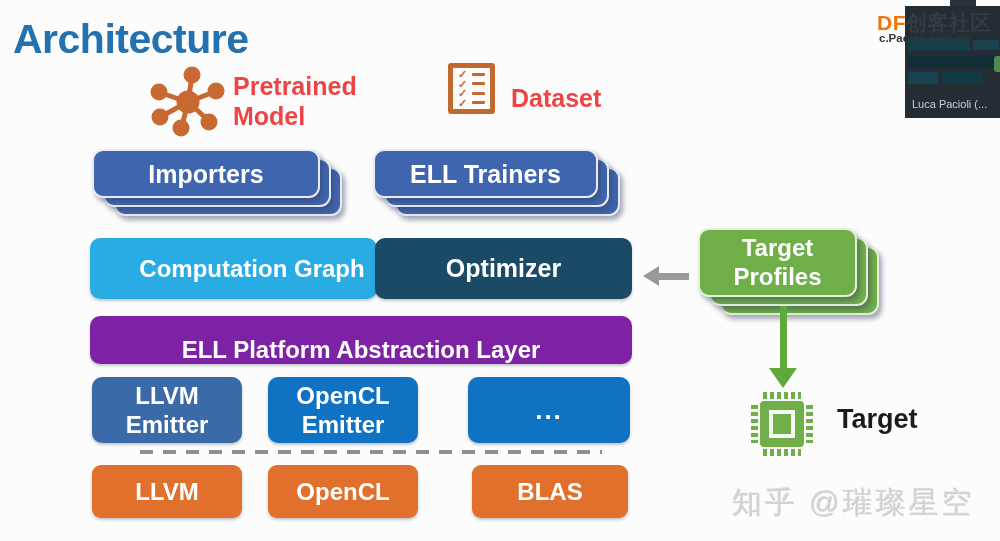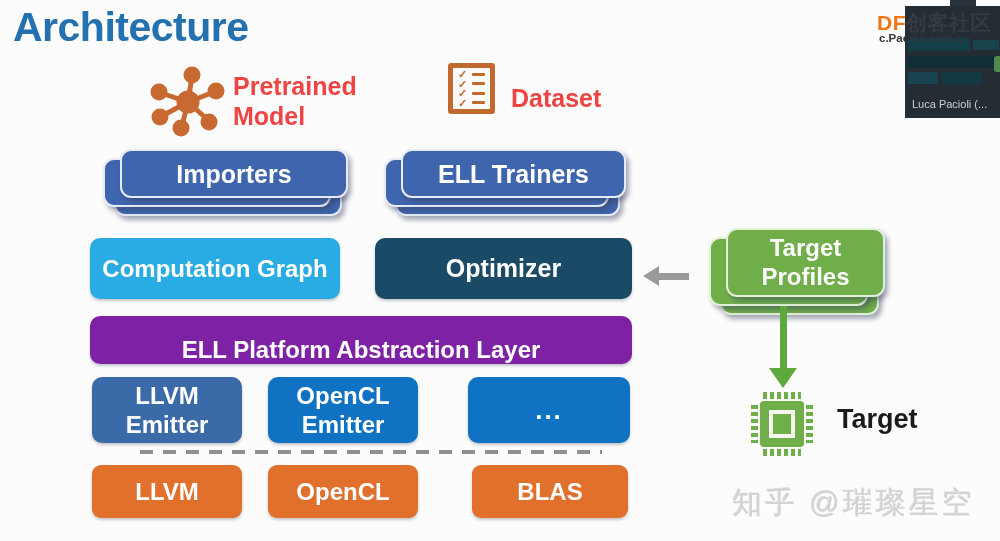--- a/index.html
+++ b/index.html
@@ -5,21 +5,21 @@
   html,body{margin:0;padding:0;background:#ffffff;}
   .stage{
     position:relative;width:1000px;height:541px;overflow:hidden;
     background:#fcfcfc;
     font-family:"Liberation Sans", sans-serif;
   }
   .abs{position:absolute;}
 
   
   .title{
-    left:13px;top:4px;
+    left:13px;top:16px;
     font-size:41px;font-weight:700;color:#2371af;letter-spacing:-.5px;
   }
 
   
   .box{
     display:flex;align-items:center;justify-content:center;
     border-radius:10px;color:#fff;font-weight:700;text-align:center;
     box-shadow:0 2px 3px rgba(30,40,60,.25);
   }
   .two-line{flex-direction:column;line-height:1.22;}
@@ -30,21 +30,21 @@
     position:absolute;left:0;top:0;width:100%;height:100%;
     border-radius:11px;border:2px solid #e6ebf5;box-sizing:border-box;
     box-shadow:3px 4px 5px rgba(55,65,95,.45);
   }
   .blue-stack .layer,.blue-stack .main{background:#3f65ae;}
   .green-stack .layer,.green-stack .main{background:#6fae49;border-color:#e3efd8;}
   .stack .l2{transform:translate(22px,18px);}
   .stack .l1{transform:translate(11px,9px);}
   .stack .main{
     display:flex;align-items:center;justify-content:center;flex-direction:column;
-    color:#fff;font-weight:700;line-height:1.2;margin-left:28px;
+    color:#fff;font-weight:700;line-height:1.2;
   }
 
   
   .dashed{
     height:4px;
     background:repeating-linear-gradient(90deg,#8f8f8f 0 13px,transparent 13px 23px);
   }
 
   
   .arrow-left-shaft{width:31px;height:7px;background:#9a9a9a;}
@@ -165,21 +165,21 @@
   </div>
 
   <div class="stack blue-stack" style="left:373px;top:149px;width:225px;height:49px;">
     <div class="layer l2"></div>
     <div class="layer l1"></div>
     <div class="main" style="font-size:25px;">
       <span>ELL Trainers</span>
     </div>
   </div>
 
-  <div class="abs box" style="left:90px;top:238px;width:250px;height:61px;background:#29ace3;font-size:24px;">
+  <div class="abs box" style="left:90px;top:238px;width:250px;height:61px;background:#29ace3;font-size:24px;padding-left:37px;">
     <span>Computation Graph</span>
   </div>
   <div class="abs box" style="left:375px;top:238px;width:257px;height:61px;background:#1b4a66;font-size:25px;">
     <span>Optimizer</span>
   </div>
 
   <div class="abs" style="left:643px;top:266px;width:48px;height:20px;">
     <div class="abs arrow-left-head" style="left:0;top:0;"></div>
     <div class="abs arrow-left-shaft" style="left:15px;top:6.5px;"></div>
   </div>

